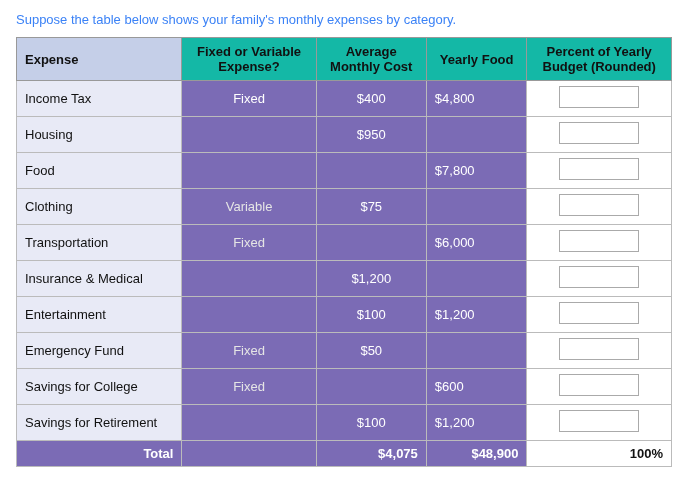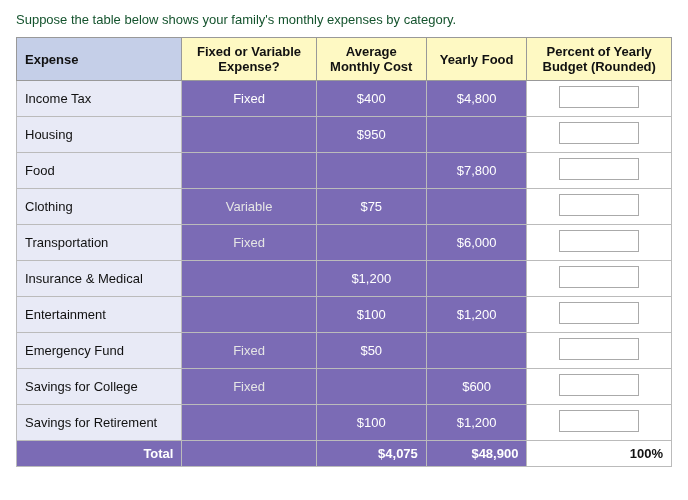--- a/index.html
+++ b/index.html
@@ -6,28 +6,28 @@
     body {
       background: #fff;
       font-family: Arial, sans-serif;
       font-size: 13px;
       padding: 12px 16px;
       width: 688px;
     }
     .intro {
       font-size: 13px;
       margin-bottom: 10px;
-      color: #14532d;
+      color: #3b82f6;
     }
     table {
       width: 100%;
       border-collapse: collapse;
     }
     thead tr {
-      background: #fef9c3;
+      background: #14b8a6;
     }
     thead th {
       padding: 6px 8px;
       text-align: center;
       font-weight: bold;
       font-size: 13px;
       color: #111;
       border: 1px solid #999;
       vertical-align: middle;
     }
@@ -56,21 +56,21 @@
       color: #e5e5e5;
     }
     tbody tr td.money-cell {
       background: #7b6bb5;
       color: #fff;
       text-align: center;
     }
     tbody tr td.yearly-cell {
       background: #7b6bb5;
       color: #fff;
-      text-align: center;
+      text-align: left;
     }
     tbody tr td.percent-cell {
       background: #fff;
       text-align: center;
     }
     tbody tr.total-row td {
       background: #7b6bb5;
       color: #fff;
       text-align: right;
       font-weight: bold;

